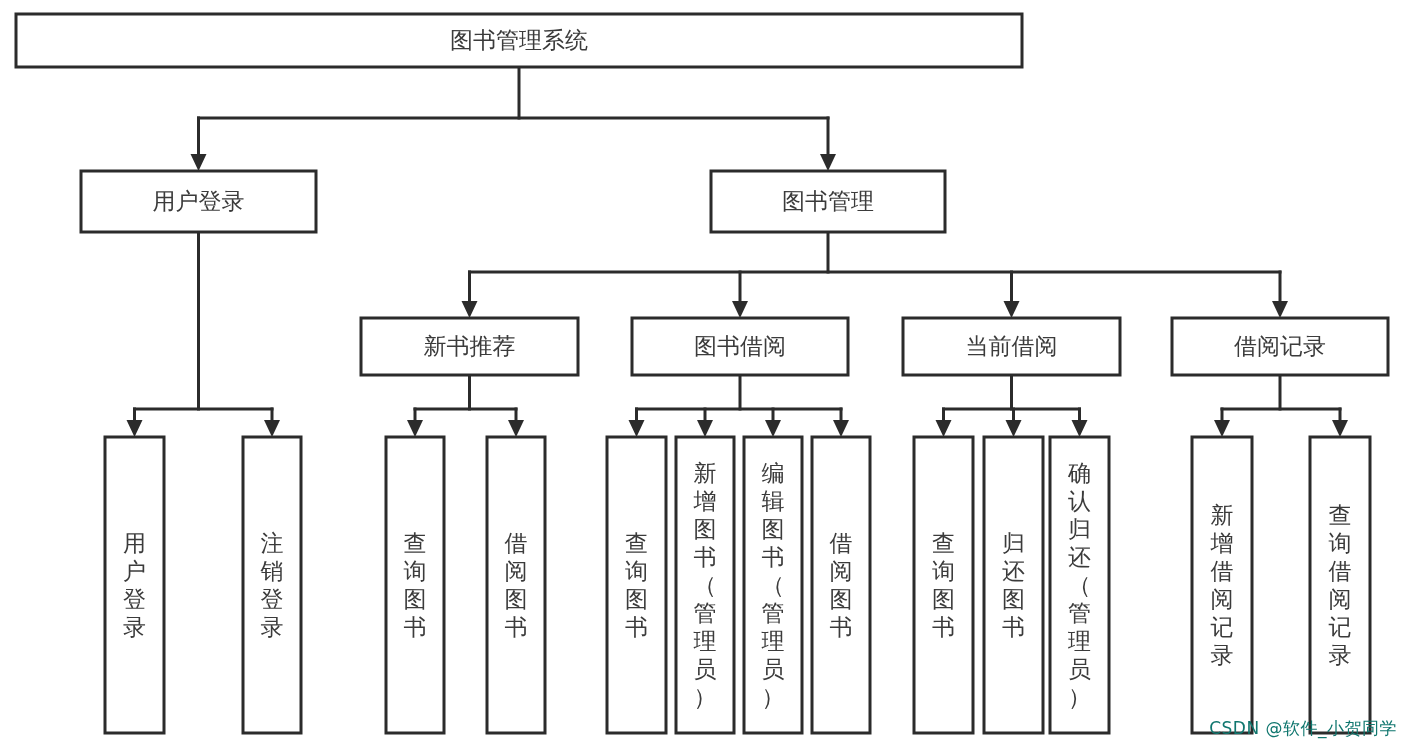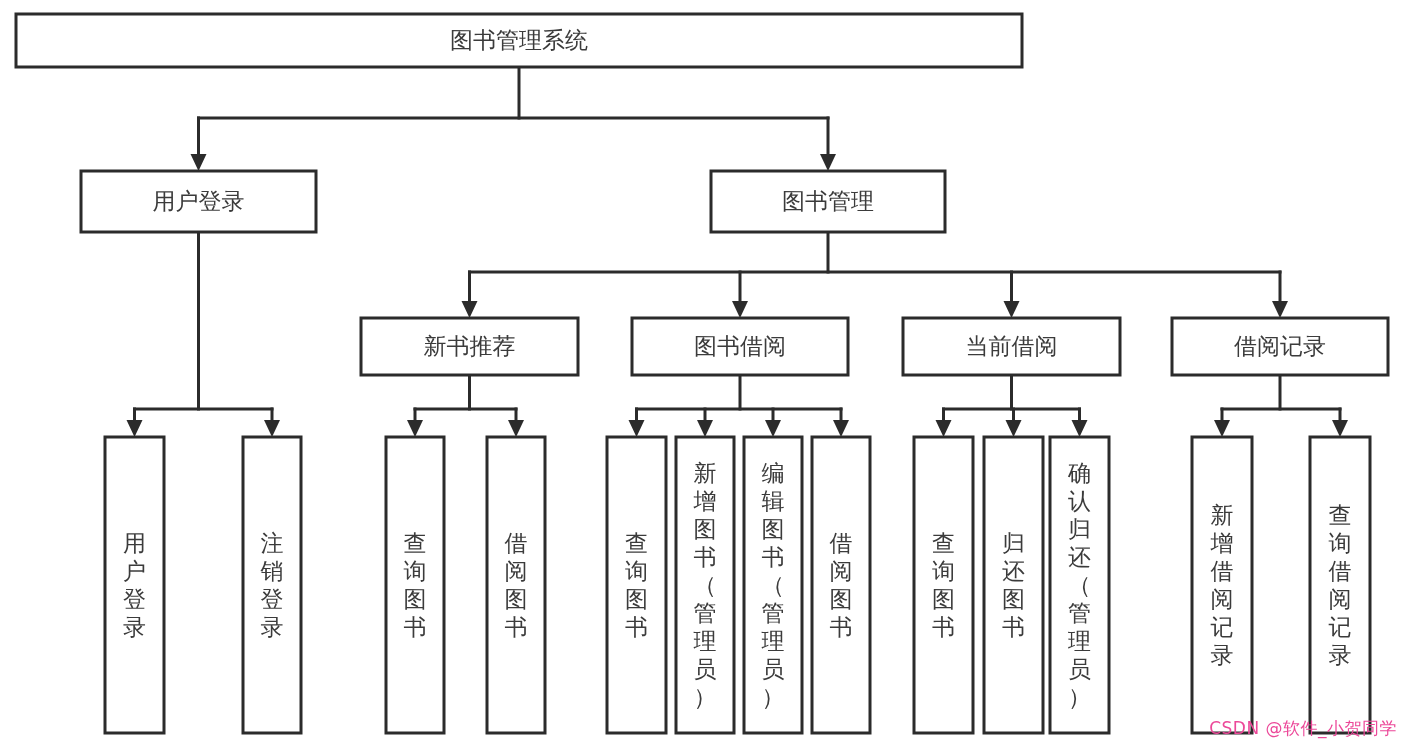--- a/index.html
+++ b/index.html
@@ -53,21 +53,21 @@
   .node-label-v {
     fill: #3b3b3b;
     font-family: "DejaVu Sans", "Liberation Sans", sans-serif;
     font-size: 23px;
     text-anchor: middle;
   }
   .watermark-text {
     position: absolute;
     right: 8px;
     bottom: 7px;
-    color: #ec4899;
+    color: #0f766e;
     font-size: 17px;
     font-family: "DejaVu Sans", "Liberation Sans", sans-serif;
     letter-spacing: 0.5px;
     white-space: nowrap;
     user-select: none;
   }
 </style>
 </head>
 <body>
 

